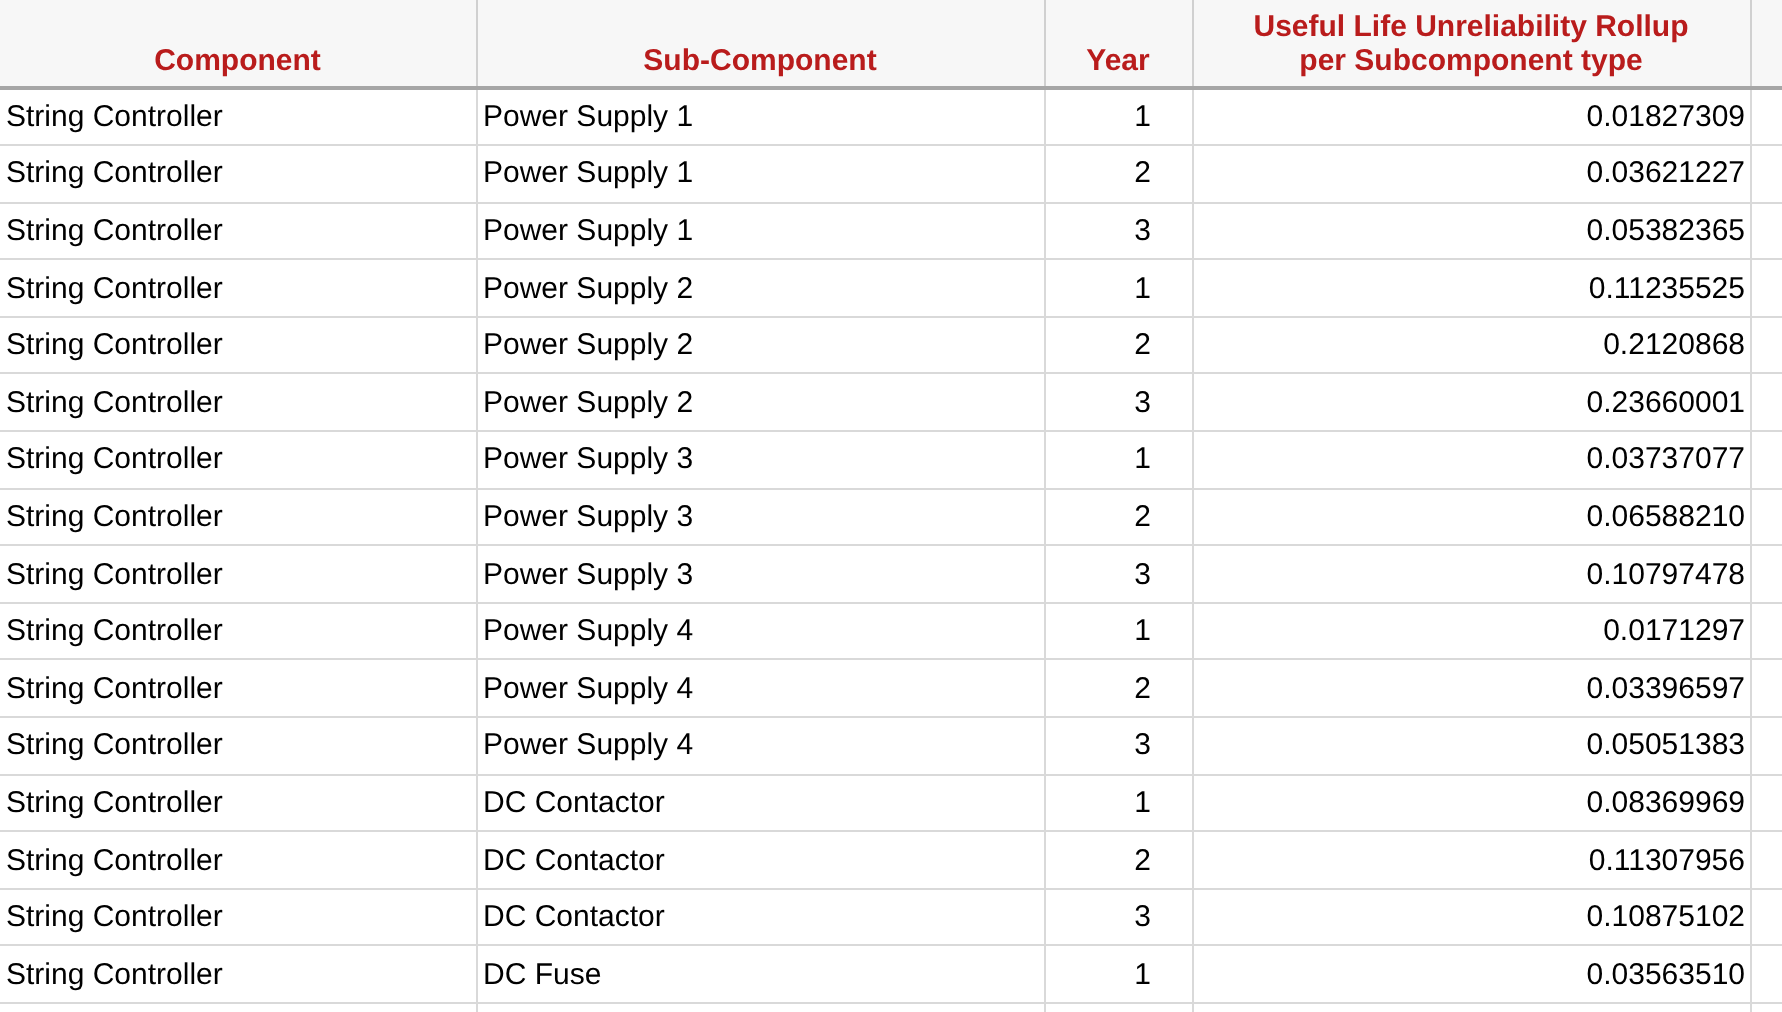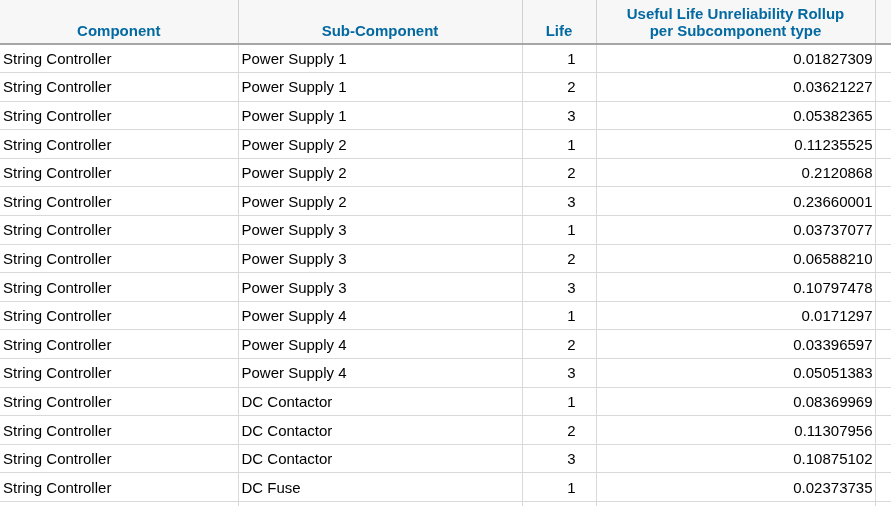--- a/index.html
+++ b/index.html
@@ -43,21 +43,21 @@
     background: #f7f7f7;
     font-weight: bold;
     font-size: 15px;
     vertical-align: bottom;
     padding: 0 0 3px 0;
     border-right: 1px solid #d0d0d0;
     border-bottom: 2px solid #a6a6a6;
     text-align: center;
     line-height: 1.18;
     box-sizing: border-box;
-    color: #0369a1;
+    color: #b91c1c;
   }
   thead th.head-pad {
     border-right: none;
   }
   thead th.head-value {
     padding-left: 4px;
     padding-right: 4px;
   }
 
   tbody td {
@@ -99,21 +99,21 @@
       <col class="c-component">
       <col class="c-subcomponent">
       <col class="c-year">
       <col class="c-value">
       <col class="c-pad">
     </colgroup>
     <thead>
       <tr>
         <th>Component</th>
         <th>Sub-Component</th>
-        <th>Life</th>
+        <th>Year</th>
         <th class="head-value">
           <span>Useful Life Unreliability Rollup</span><br>
           <span>per Subcomponent type</span>
         </th>
         <th class="head-pad"></th>
       </tr>
     </thead>
     <tbody>
         <tr>
           <td>String Controller</td>
@@ -217,21 +217,21 @@
           <td>String Controller</td>
           <td>DC Contactor</td>
           <td class="num">3</td>
           <td class="val">0.10875102</td>
           <td class="pad"></td>
         </tr>
         <tr>
           <td>String Controller</td>
           <td>DC Fuse</td>
           <td class="num">1</td>
-          <td class="val">0.02373735</td>
+          <td class="val">0.03563510</td>
           <td class="pad"></td>
         </tr>
         <tr class="partial">
           <td></td>
           <td></td>
           <td></td>
           <td></td>
           <td class="pad"></td>
         </tr>
       </tbody>

